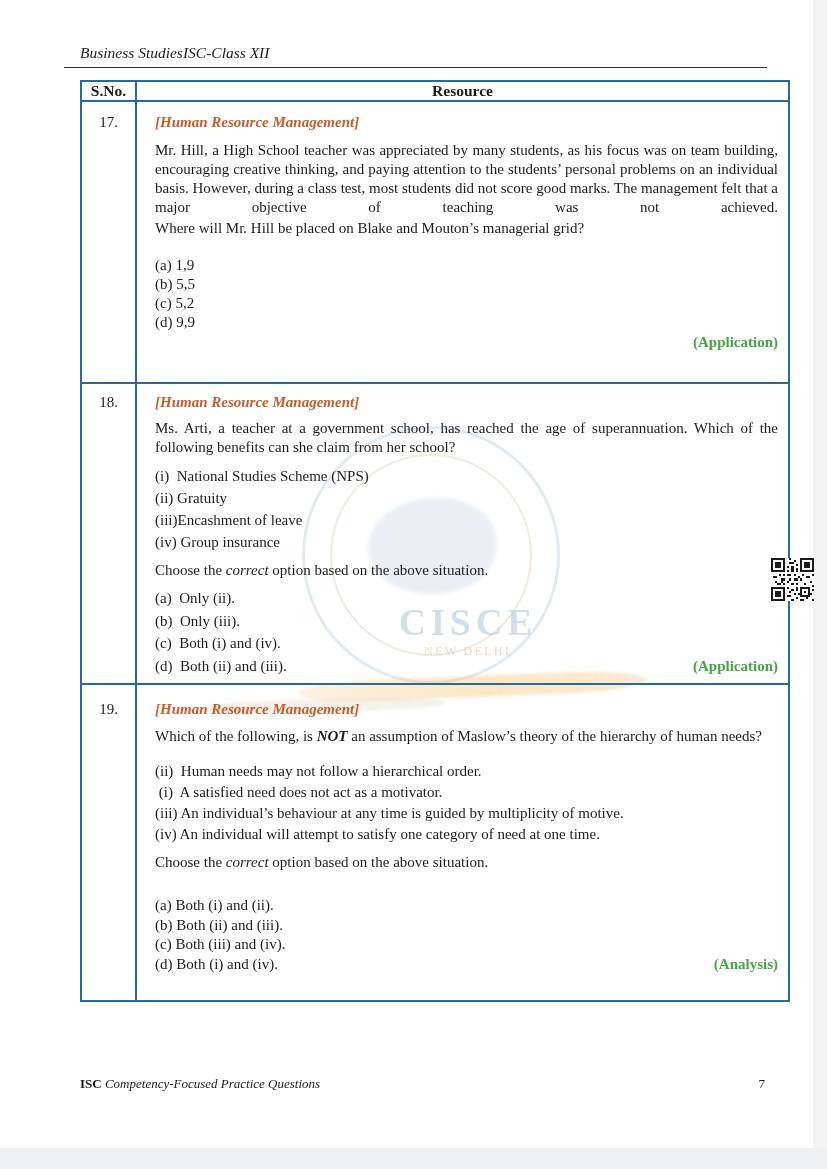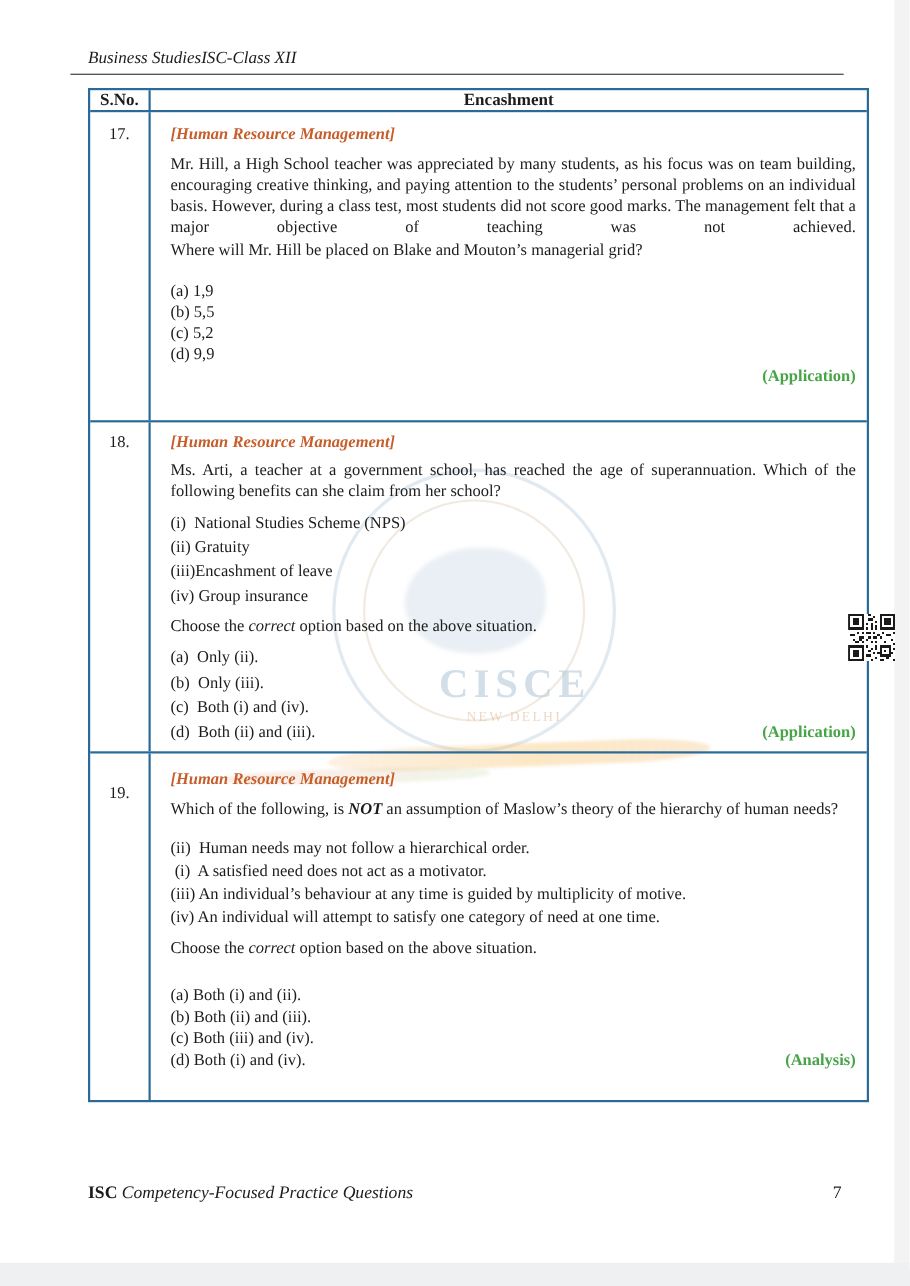--- a/index.html
+++ b/index.html
@@ -56,21 +56,21 @@
   .t-row{display:flex;border-bottom:2px solid var(--blue);}
   .t-row:last-child{border-bottom:none;}
   .cell-no{width:55px;border-right:2px solid var(--blue);text-align:center;font-size:15px;}
   .cell-body{flex:1;padding:0 10px 0 18px;font-size:15px;line-height:19px;}
 
   .row-17{height:282px;}
   .row-18{height:301px;}
   .row-19{height:315px;}
   .row-17 .cell-no{padding-top:12px;}
   .row-18 .cell-no{padding-top:10px;}
-  .row-19 .cell-no{padding-top:28px;text-align:center;}
+  .row-19 .cell-no{padding-top:16px;text-align:center;}
 
   .topic{color:var(--orange);font-weight:bold;font-style:italic;font-size:15px;}
   .row-17 .topic{margin-top:11px;margin-bottom:9px;}
   .row-18 .topic{margin-top:9px;margin-bottom:7px;}
   .row-19 .topic{margin-top:15px;margin-bottom:8px;}
 
   .para{text-align:justify;}
   .justify-all{text-align:justify;text-align-last:justify;}
 
   .q17-scenario{margin-bottom:2px;}
@@ -94,21 +94,21 @@
   .em-bold-it{font-weight:bold;font-style:italic;}
 
   
   .qr{position:absolute;left:771px;top:558px;width:43px;height:45px;z-index:3;}
   .qr svg{display:block;width:43px;height:43px;shape-rendering:crispEdges;}
 
   
   .page-footer{
     position:absolute;left:80px;right:62px;top:1076px;
     display:flex;justify-content:space-between;
-    font-size:16px;z-index:1;
+    font-size:13px;z-index:1;
   }
   .footer-series .bold{font-weight:bold;font-style:normal;}
   .footer-series{font-style:italic;}
 </style>
 </head>
 <body>
 
 <div class="edge-right"></div>
 <div class="edge-bottom"></div>
 
@@ -123,21 +123,21 @@
 <div class="page-header">
   <span>Business Studies</span>
   <span>ISC-Class XII</span>
 </div>
 <div class="header-rule"></div>
 
 <div class="doc-table">
 
   <div class="t-header">
     <div class="th-sno">S.No.</div>
-    <div class="th-q">Encashment</div>
+    <div class="th-q">Resource</div>
   </div>
 
   <div class="t-row row-17">
     <div class="cell-no">17.</div>
     <div class="cell-body">
       <div class="topic">[Human Resource Management]</div>
       <div class="para justify-all q17-scenario">Mr. Hill, a High School teacher was appreciated by many students, as his focus was on team building, encouraging creative thinking, and paying attention to the students’ personal problems on an individual basis. However, during a class test, most students did not score good marks. The management felt that a major objective of teaching was not achieved.</div>
       <div class="q17-question">Where will Mr. Hill be placed on Blake and Mouton’s managerial grid?</div>
       <div class="q17-options">
         <div class="opt">(a) 1,9</div>

